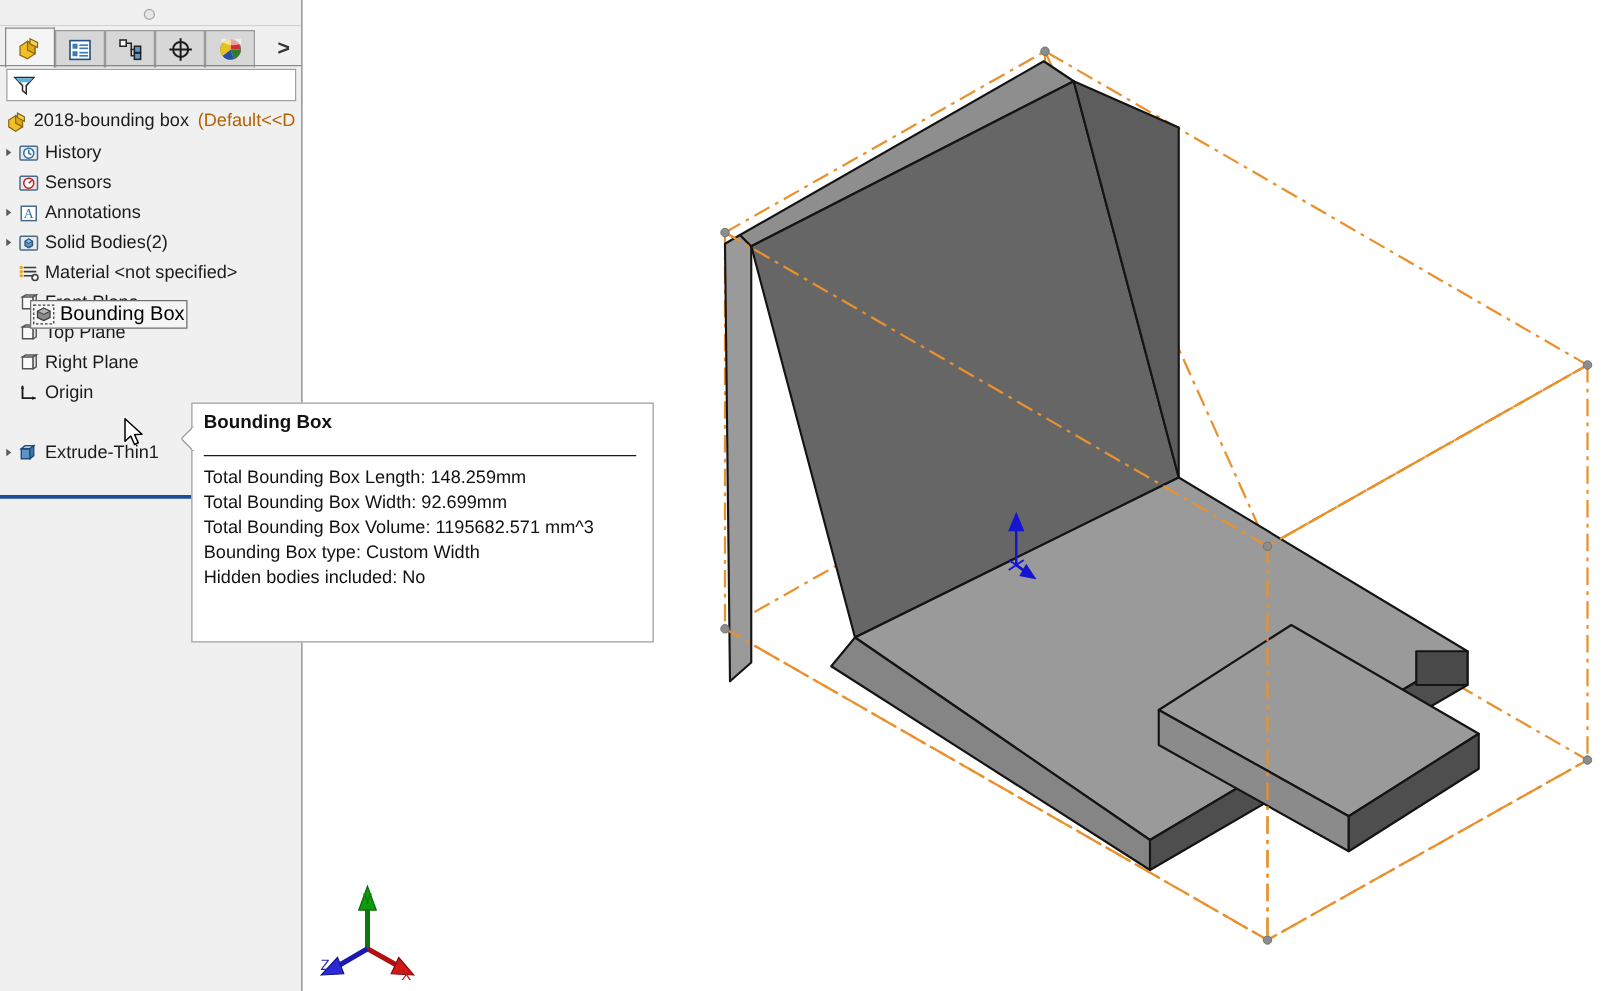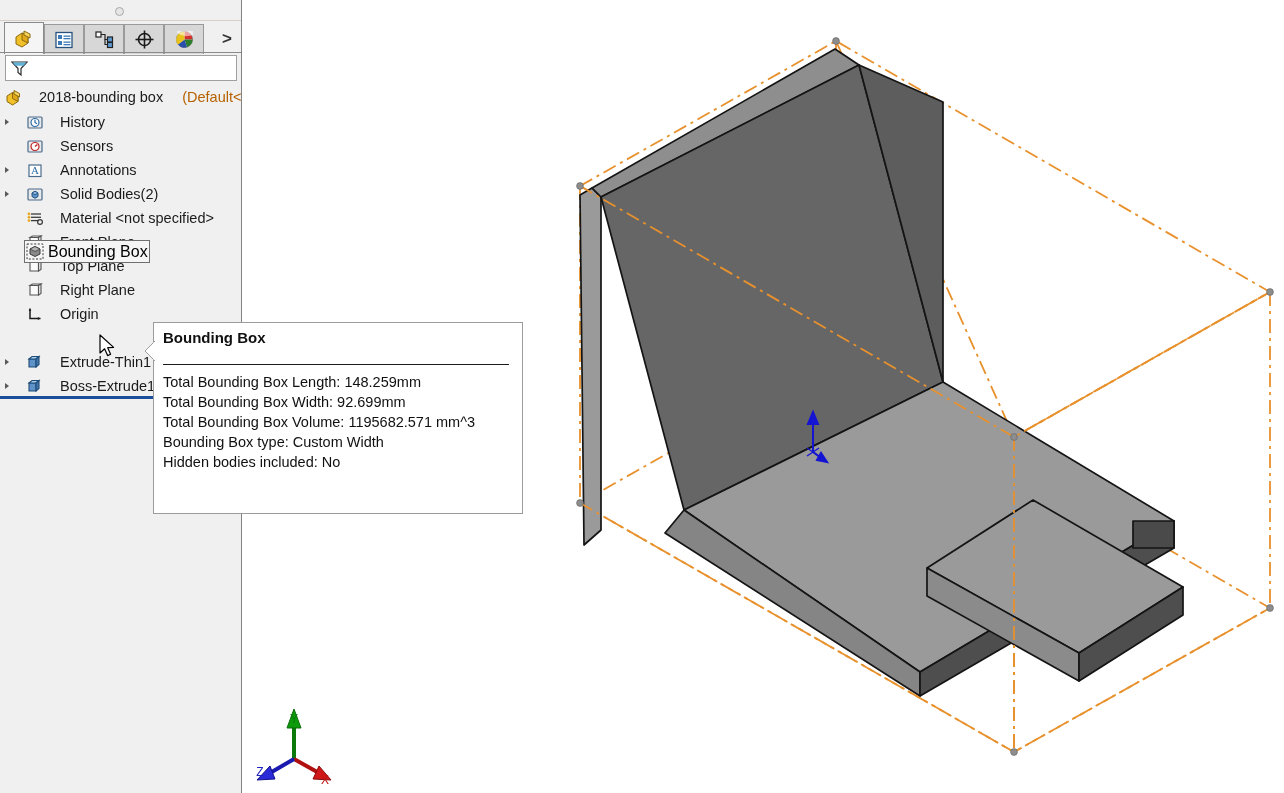--- a/index.html
+++ b/index.html
@@ -80,21 +80,20 @@
     background:#f0f0f0;
     font-size:14.5px;
     color:#1b1b1b;
   }
   .trow{
     position:relative;
     height:24px;
     display:flex;align-items:center;
     white-space:nowrap;
     cursor:default;
-    gap:12px;
   }
   .arrow{
     width:13px;height:24px;flex:0 0 13px;
     display:flex;align-items:center;justify-content:center;
   }
   .arrow.has::after{
     content:"";
     width:0;height:0;
     border-left:4px solid #5a5a5a;
     border-top:3.5px solid transparent;
@@ -374,31 +373,20 @@
       <span class="ticon">
         <svg width="18" height="17" viewBox="0 0 18 17">
           <path d="M3 5 L10 5 L10 13 L3 13 Z" fill="#5d93c8" stroke="#1f4c78" stroke-width="1.1"></path>
           <path d="M3 5 L6 2.5 L13 2.5 L10 5 Z" fill="#a9cdea" stroke="#1f4c78" stroke-width="1.1"></path>
           <path d="M10 5 L13 2.5 L13 10.5 L10 13 Z" fill="#3e78af" stroke="#1f4c78" stroke-width="1.1"></path>
         </svg>
       </span>
       <span class="tlabel">Extrude-Thin1</span>
     </div>
 
-    <div class="trow">
-      <span class="arrow has"></span>
-      <span class="ticon">
-        <svg width="18" height="17" viewBox="0 0 18 17">
-          <path d="M3 5 L10 5 L10 13 L3 13 Z" fill="#5d93c8" stroke="#1f4c78" stroke-width="1.1"></path>
-          <path d="M3 5 L6 2.5 L13 2.5 L10 5 Z" fill="#a9cdea" stroke="#1f4c78" stroke-width="1.1"></path>
-          <path d="M10 5 L13 2.5 L13 10.5 L10 13 Z" fill="#3e78af" stroke="#1f4c78" stroke-width="1.1"></path>
-        </svg>
-      </span>
-      <span class="tlabel">Boss-Extrude1</span>
-    </div>
   </div>
 
   <div id="selected-row">
     <span class="ticon">
       <svg width="18" height="17" viewBox="0 0 18 17">
         <path d="M4 6 L9 3.5 L14 6 L14 11 L9 13.5 L4 11 Z" fill="#8a8a8a" stroke="#3a3a3a" stroke-width="1"></path>
         <path d="M9 3.5 L14 6 L9 8.5 L4 6 Z" fill="#b4b4b4" stroke="#3a3a3a" stroke-width="0.8"></path>
         <rect x="1" y="1" width="16" height="15" fill="none" stroke="#3a3a3a" stroke-width="1" stroke-dasharray="2 1.6"></rect>
       </svg>
     </span>

